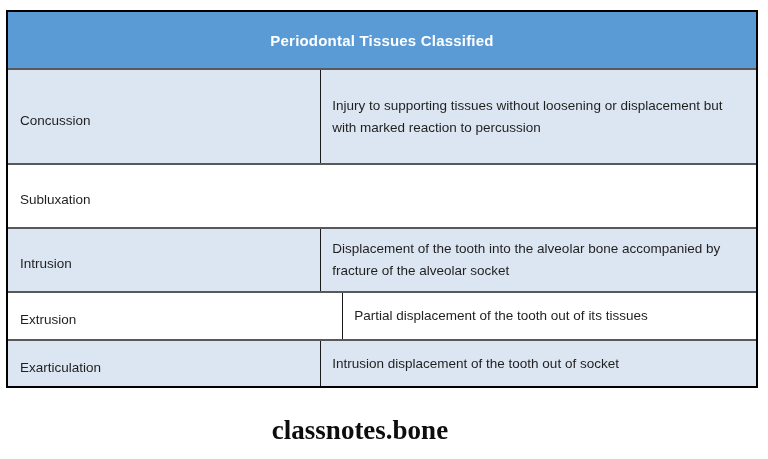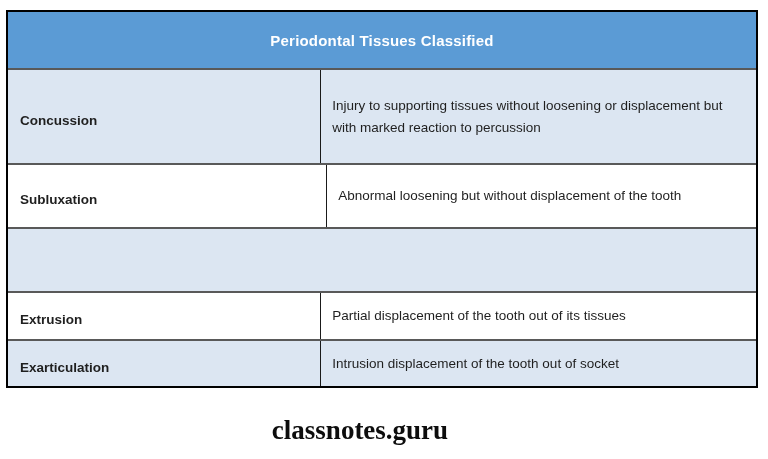--- a/index.html
+++ b/index.html
@@ -46,31 +46,31 @@
     grid-template-columns: 38% 62%;
     border-top: 2px solid var(--inner-border);
     background: var(--plain-bg);
   }
   .table-row.banded { background: var(--band-bg); }
   .table-row:first-of-type { border-top: 2px solid var(--outer-border); }
 
   .row-0 { min-height: 95px; }
   .row-1 { min-height: 64px; gap: 6px; }
   .row-2 { min-height: 64px; }
-  .row-3 { min-height: 39px; }
+  .row-3 { min-height: 39px; gap: 22px; }
   .row-4 { min-height: 44px; }
 
   .cell {
     display: flex;
     align-items: center;
     color: var(--body-text);
     font-size: 13.5px;
     line-height: 1.6;
   }
-  .cell.term { padding: 16px 8px 8px 12px; font-weight: bold; }
+  .cell.term { padding: 16px 8px 8px 12px; }
   .cell.definition {
     border-left: 1px solid var(--col-divider);
     padding: 8px 26px 8px 11px;
     margin-left: 28px;
   }
 
   .site-footer {
     position: absolute;
     left: 0;
     top: 415px;
@@ -91,33 +91,34 @@
 
     <div class="table-header">Periodontal Tissues Classified</div>
 
     <div class="table-row banded row-0">
       <div class="cell term">Concussion</div>
       <div class="cell definition">Injury to supporting tissues without loosening or displacement but with marked reaction to percussion</div>
     </div>
 
     <div class="table-row row-1">
       <div class="cell term">Subluxation</div>
-      <div class="cell definition">Abnormal loosening but without displacement of the tooth</div>
     </div>
 
     <div class="table-row banded row-2">
+      <div class="cell term">Intrusion</div>
+      <div class="cell definition">Displacement of the tooth into the alveolar bone accompanied by fracture of the alveolar socket</div>
     </div>
 
     <div class="table-row row-3">
       <div class="cell term">Extrusion</div>
       <div class="cell definition">Partial displacement of the tooth out of its tissues</div>
     </div>
 
     <div class="table-row banded row-4">
       <div class="cell term">Exarticulation</div>
       <div class="cell definition">Intrusion displacement of the tooth out of socket</div>
     </div>
 
   </div>
 
-  <div class="site-footer">classnotes.guru</div>
+  <div class="site-footer">classnotes.bone</div>
 
 </div>
 
 </body></html>

